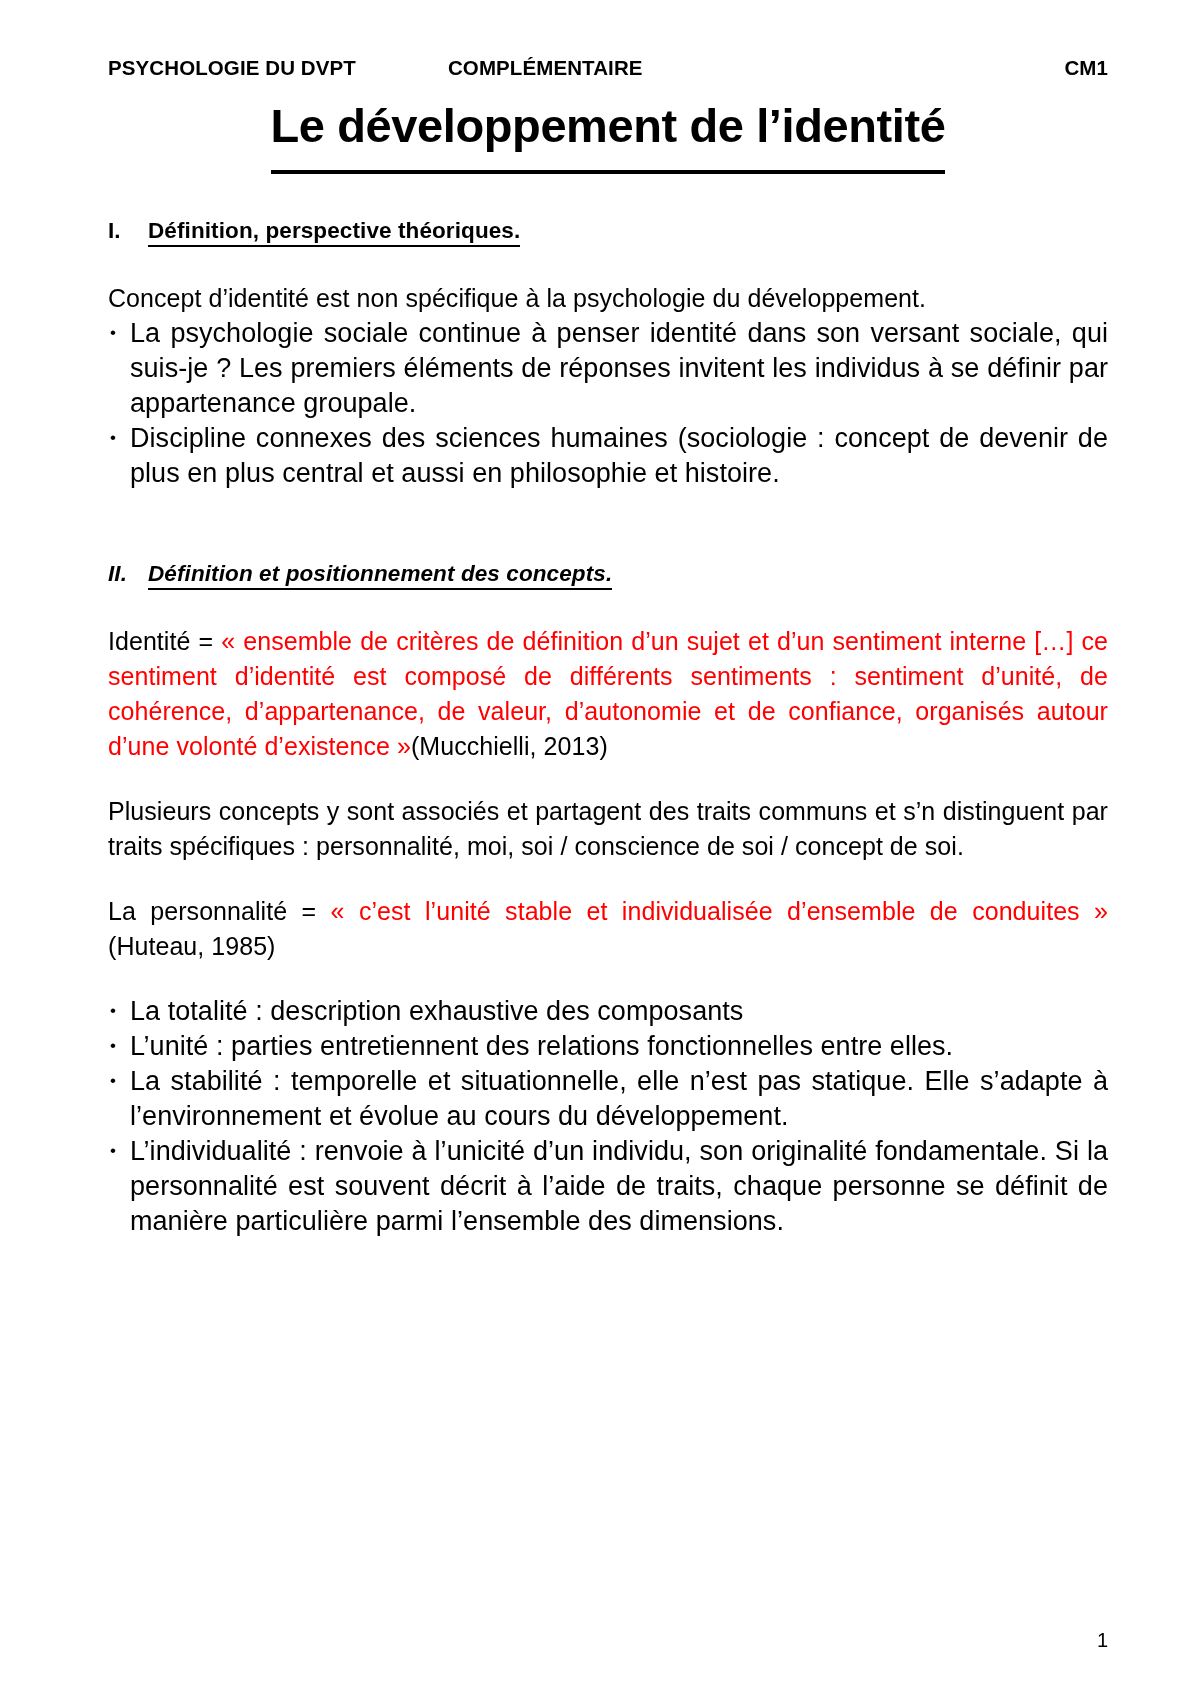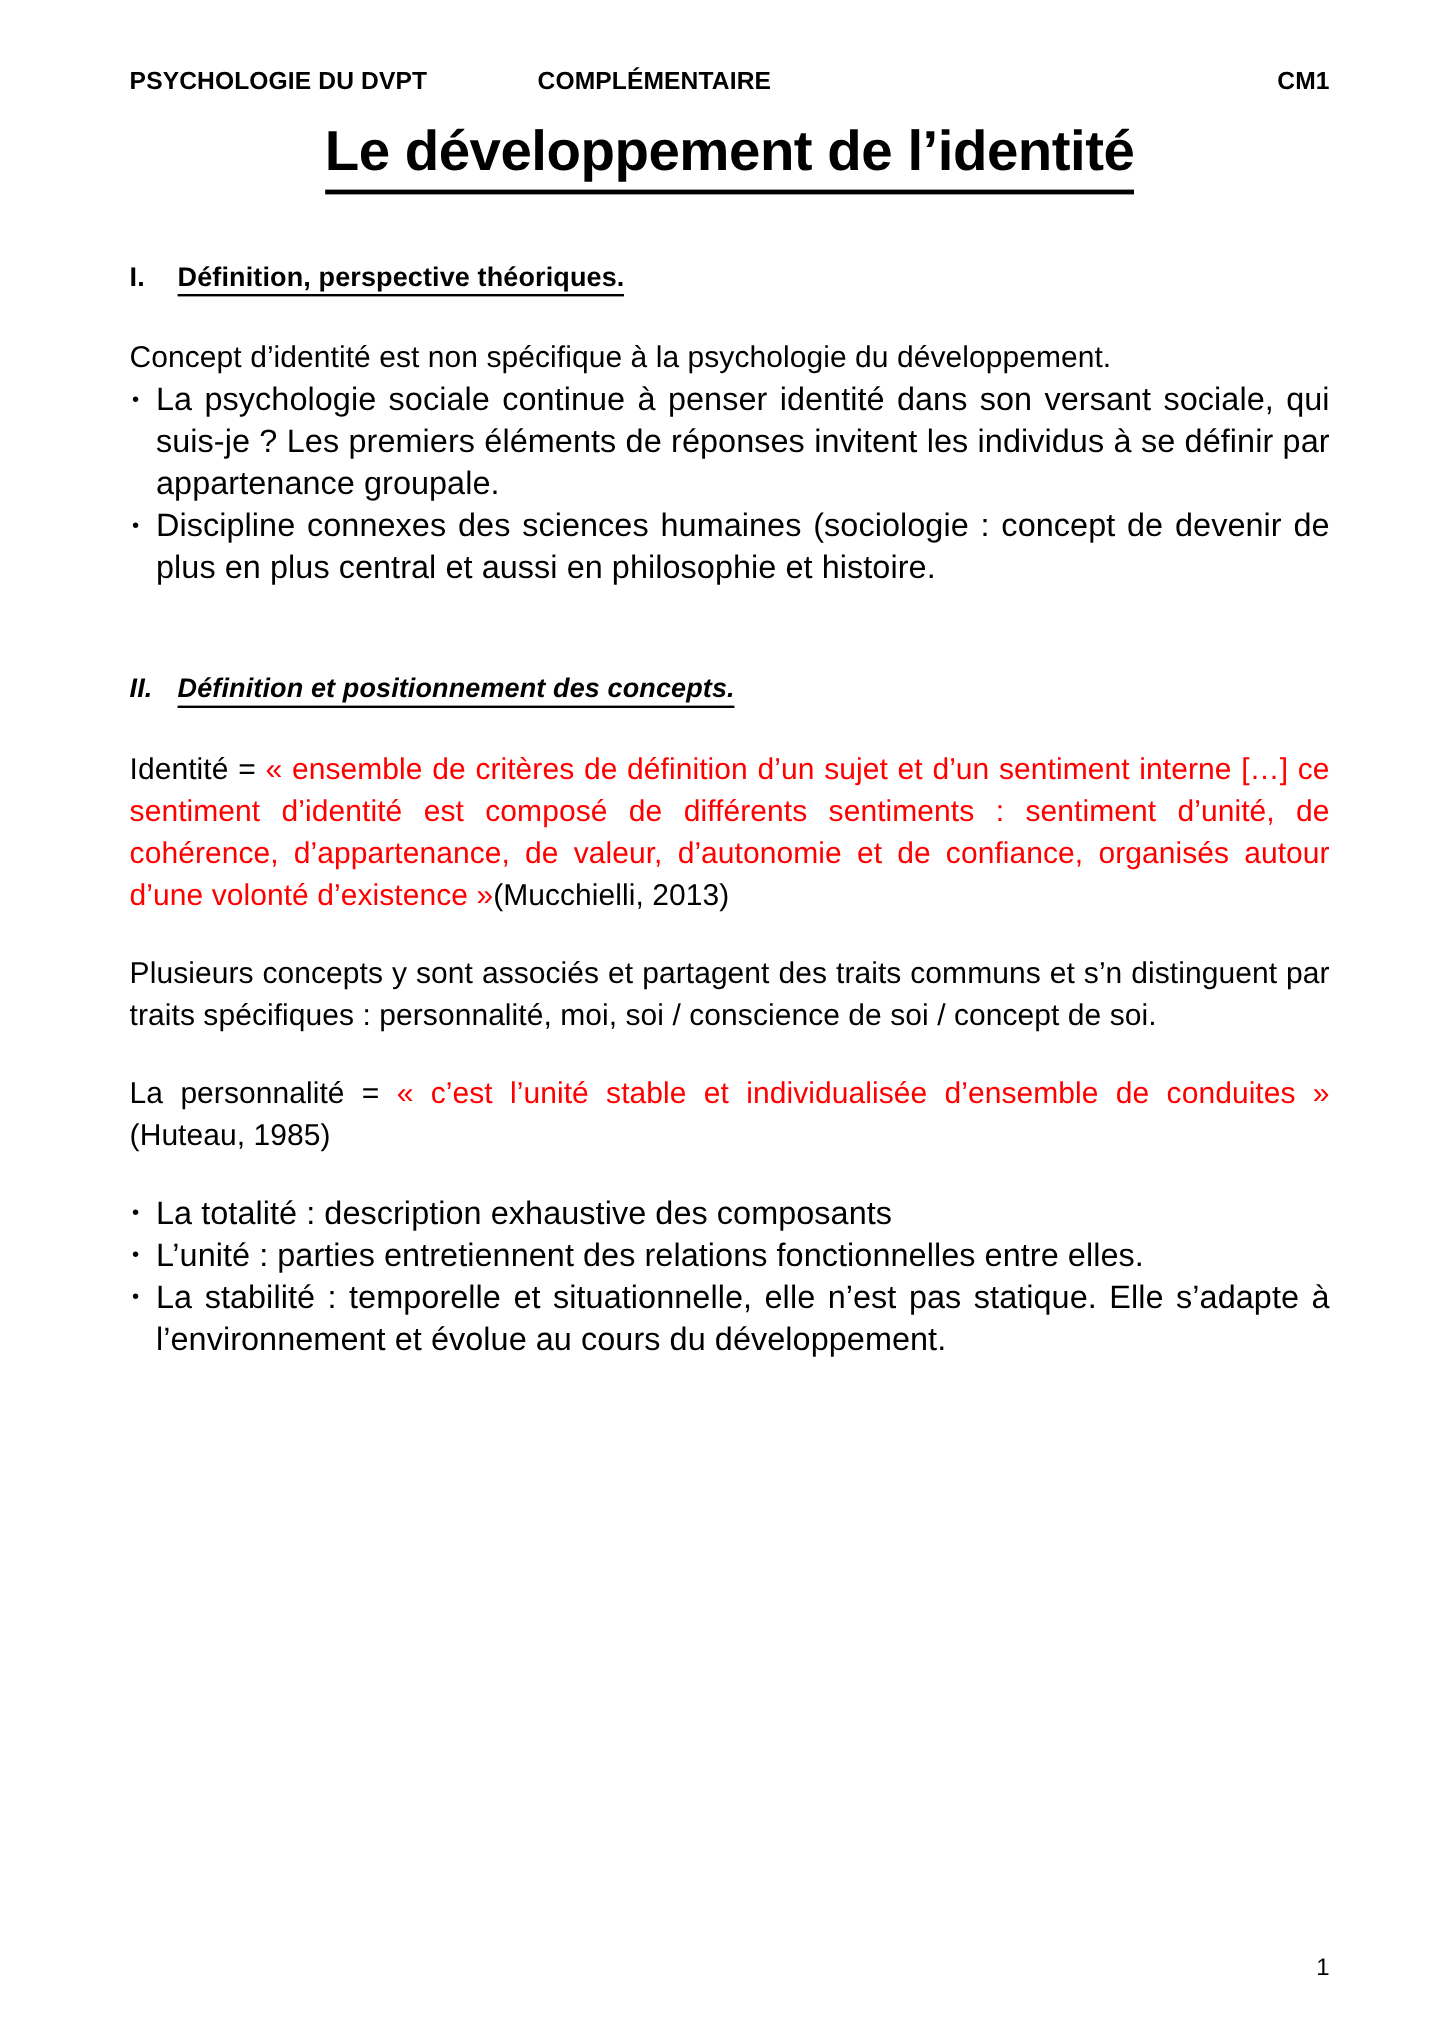--- a/index.html
+++ b/index.html
@@ -45,21 +45,21 @@
     text-align: center;
     font-size: 47px;
     font-weight: bold;
     letter-spacing: -0.4px;
     margin: 18px 0 0 0;
     padding: 0 0 2px 0;
     line-height: 1.12;
   }
   .doc-title span {
     border-bottom: 4px solid #000;
-    padding-bottom: 6px;
+    padding-bottom: 18px;
   }
 
   
   .section-heading {
     display: flex;
     align-items: baseline;
     font-size: 22.5px;
     font-weight: bold;
     letter-spacing: 0.1px;
   }
@@ -167,17 +167,18 @@
     <span>La personnalité = </span><span class="red">« c’est l’unité stable et individualisée d’ensemble de conduites »</span><span> (Huteau, 1985)</span>
   </p>
 
   <div class="gap-md"></div>
 
 
   <ul class="bullet-list">
     <li>La totalité : description exhaustive des composants</li>
     <li>L’unité : parties entretiennent des relations fonctionnelles entre elles.</li>
     <li class="justify">La stabilité : temporelle et situationnelle, elle n’est pas statique. Elle s’adapte à l’environnement et évolue au cours du développement.</li>
+    <li class="justify">L’individualité : renvoie à l’unicité d’un individu, son originalité fondamentale. Si la personnalité est souvent décrit à l’aide de traits, chaque personne se définit de manière particulière parmi l’ensemble des dimensions.</li>
   </ul>
 
   <div class="page-number">1</div>
 
 </div>
 
 </body></html>

